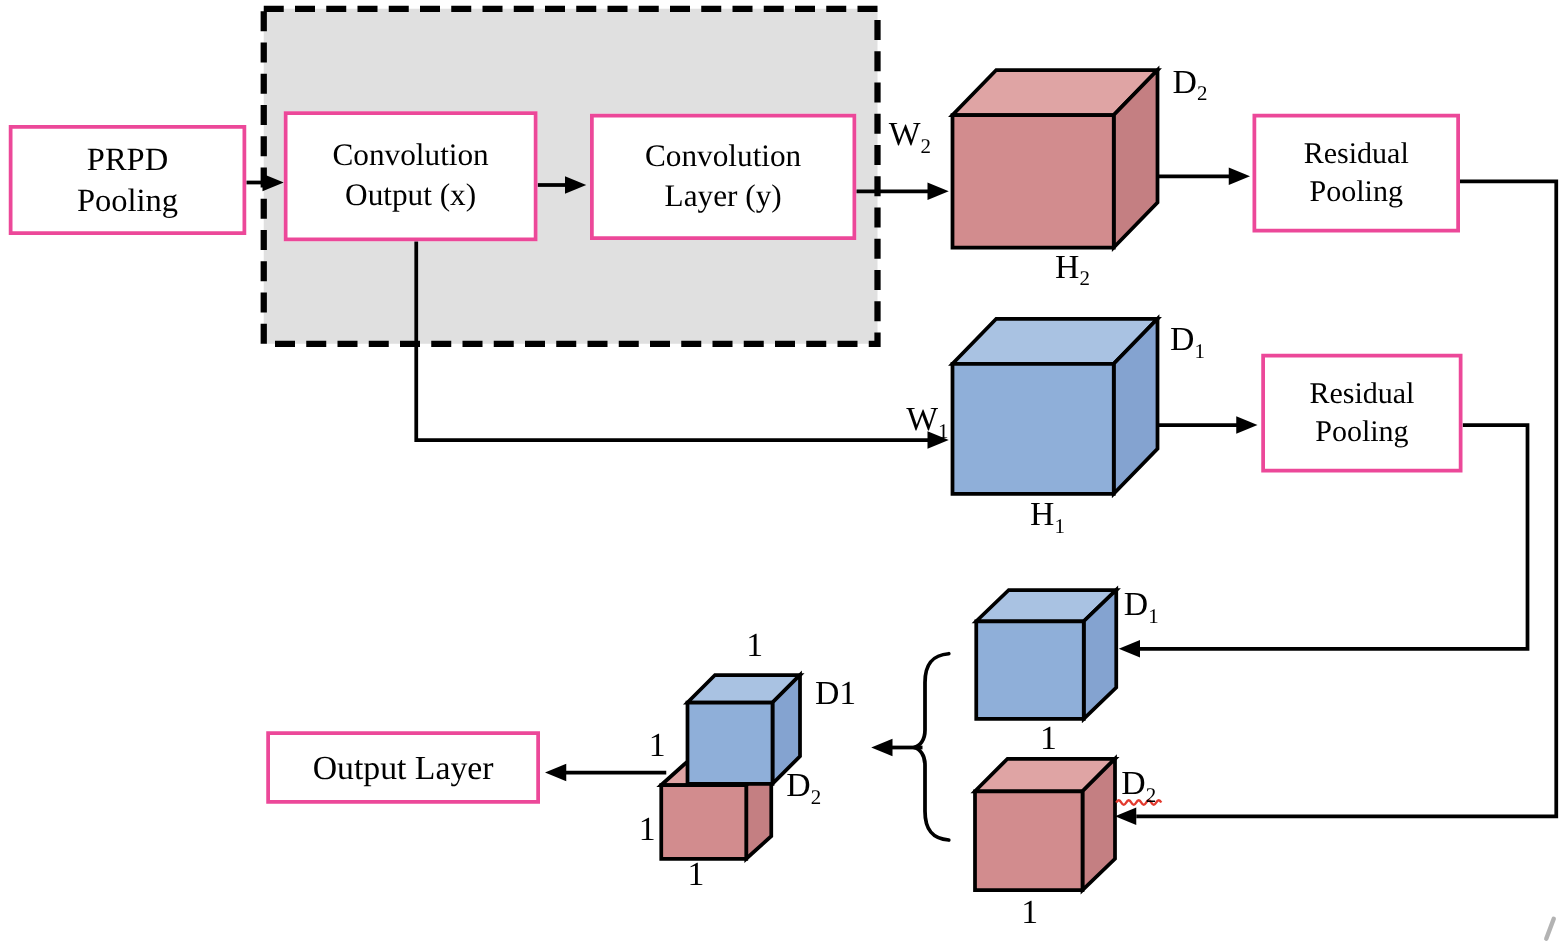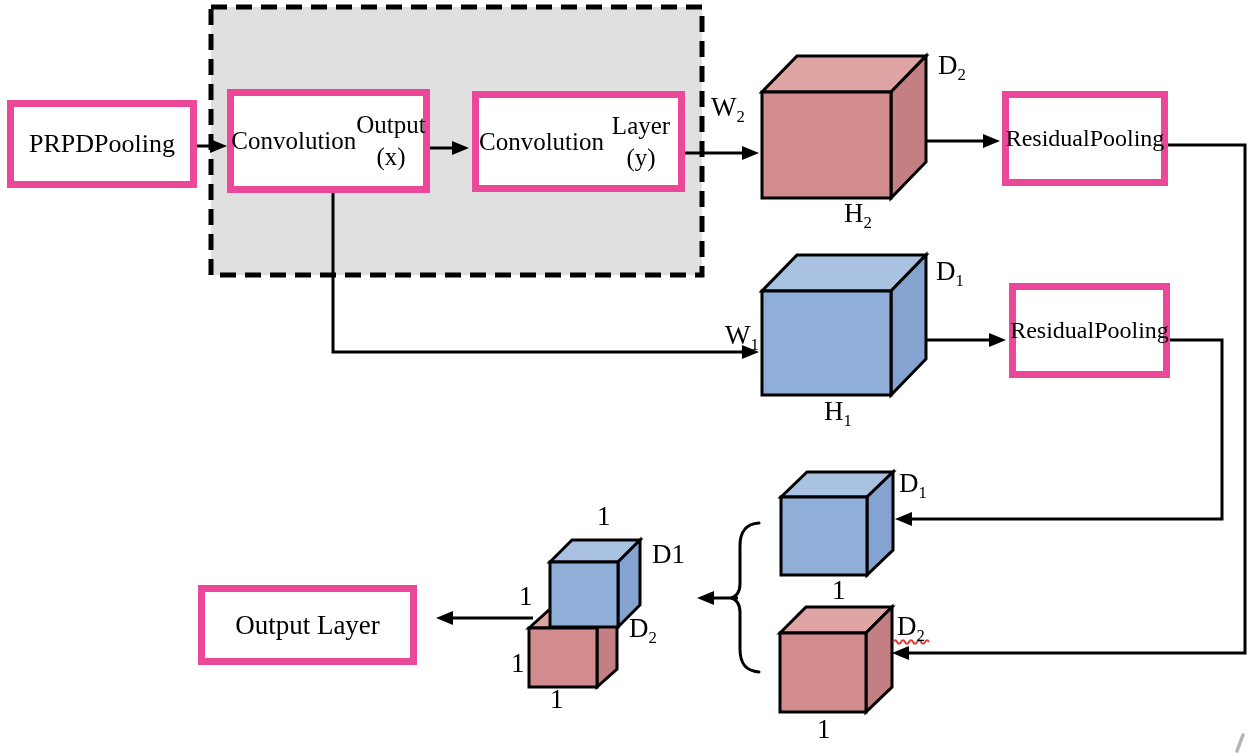--- a/index.html
+++ b/index.html
@@ -3,31 +3,31 @@
 <meta charset="utf-8">
 <style>
   html,body { margin:0; padding:0; background:#ffffff; }
   #stage {
     position:relative; width:1250px; height:754px; background:#ffffff;
     font-family:"Liberation Serif","DejaVu Serif",serif; color:#000; overflow:hidden;
   }
   #wires { position:absolute; left:0; top:0; width:1250px; height:754px; }
   .box {
     position:absolute; box-sizing:border-box; background:#ffffff;
-    border:7px solid #ec4899; display:flex; flex-direction:row;
+    border:3px solid #ec4899; display:flex; flex-direction:column;
     align-items:center; justify-content:center; text-align:center;
     font-size:25px; line-height:1.28;
   }
   .box .ln { display:block; }
   #box-prpd   { left:7px;    top:100px; width:190px; height:88px;  font-size:26px; }
   #box-convx  { left:227px;  top:89px;  width:203px; height:104px; }
   #box-convy  { left:472px;  top:91px;  width:213px; height:101px; }
   #box-rp1    { left:1002px; top:91px;  width:166px; height:95px;  font-size:24px; }
   #box-rp2    { left:1009px; top:283px; width:161px; height:95px;  font-size:24px; }
-  #box-output { left:198px;  top:585px; width:219px; height:80px;  font-size:27px; }
+  #box-output { left:213px;  top:585px; width:219px; height:58px;  font-size:27px; }
   .lbl { position:absolute; font-size:27px; line-height:1; white-space:nowrap; }
   .lbl sub { font-size:0.62em; line-height:0; }
   #lbl-w2  { left:711px; top:94px; }
   #lbl-d2t { left:938px; top:52px;  }
   #lbl-h2  { left:844px; top:200px; }
   #lbl-w1  { left:725px; top:322px; }
   #lbl-d1m { left:936px; top:258px; }
   #lbl-h1  { left:812px; top:398px;margin-left:12px; }
   #lbl-d1s { left:899px; top:470px; }
   #lbl-1sb { left:832px; top:577px; }

